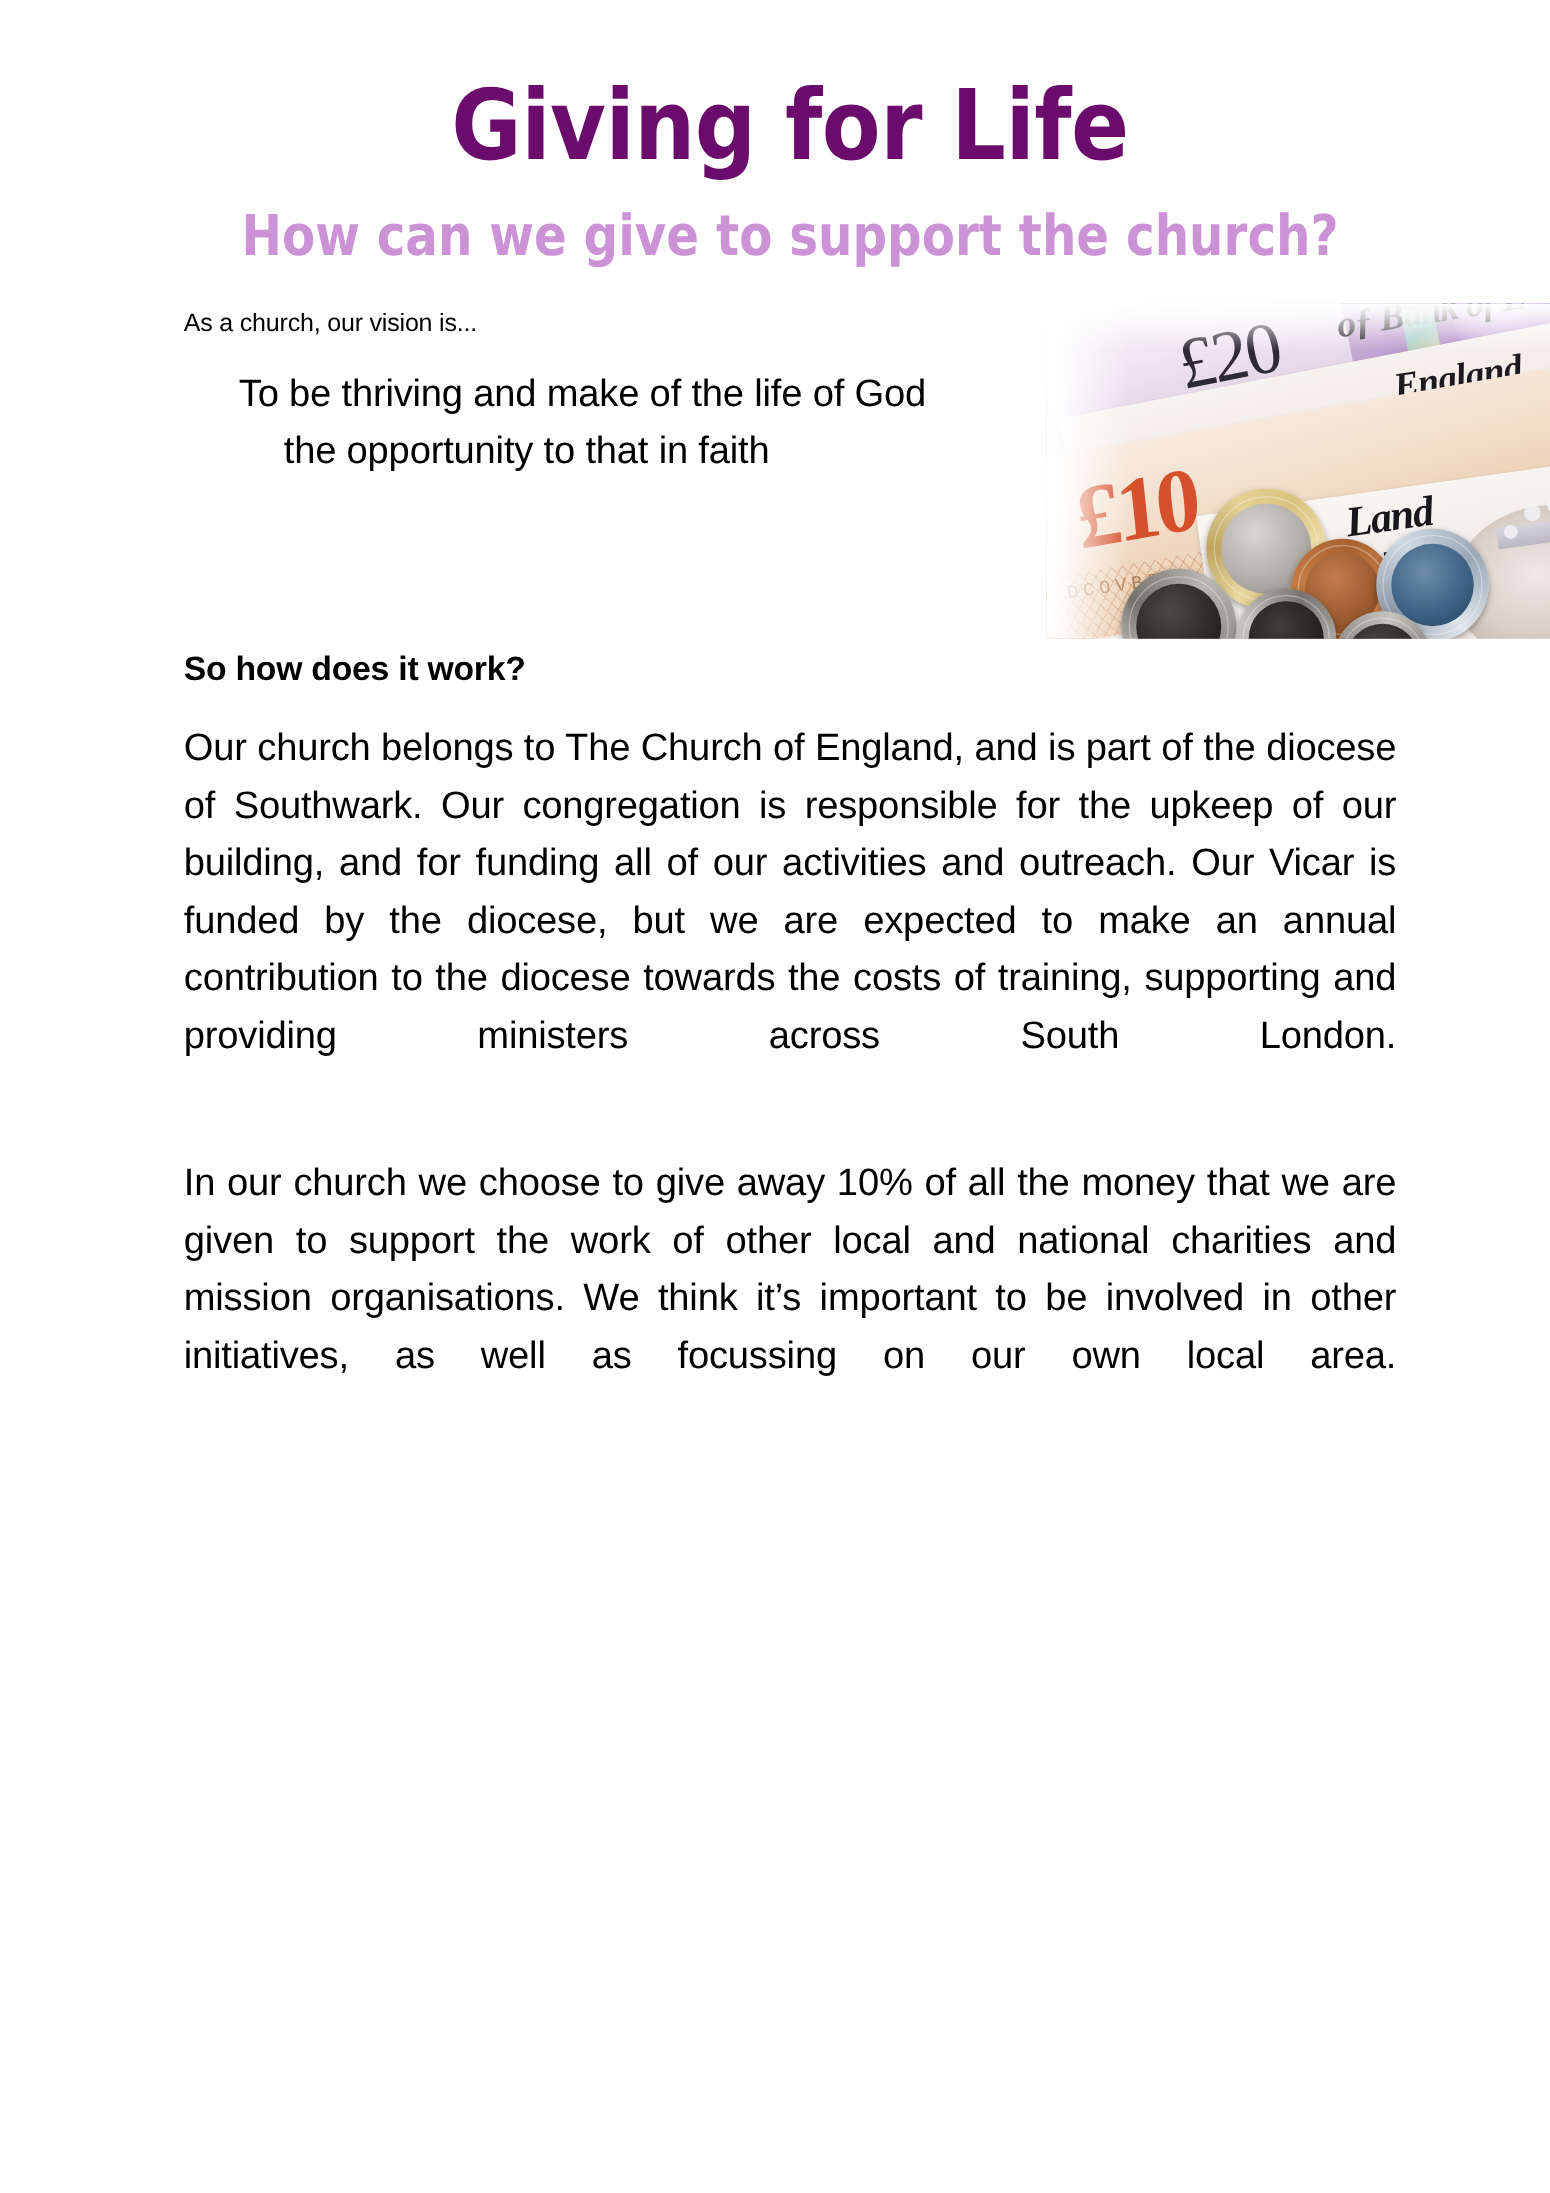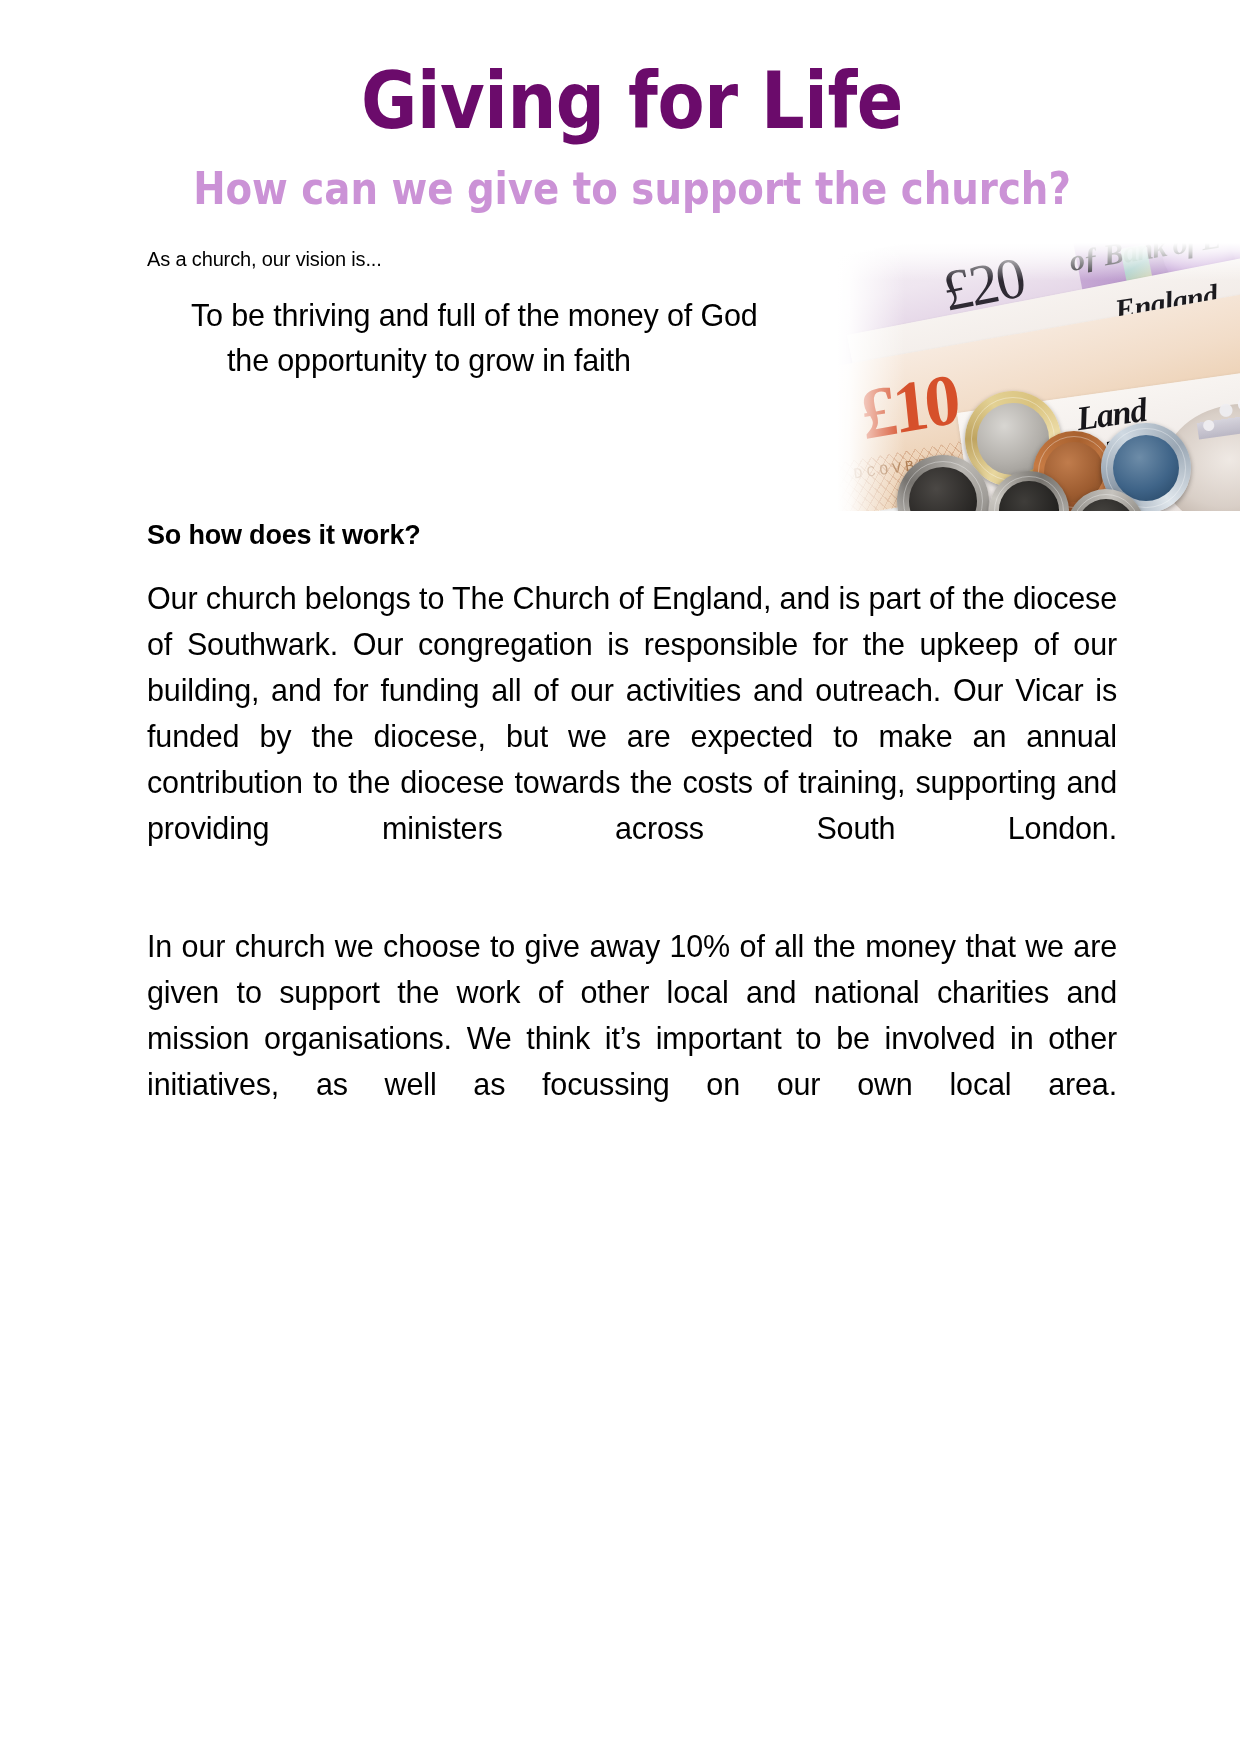--- a/index.html
+++ b/index.html
@@ -347,22 +347,22 @@
   <h2 class="subtitle">How can we give to support the church?</h2>
 
   <div class="content">
 
 
     <div class="vision-wrap">
 
       <p class="vision-intro">As a church, our vision is...</p>
 
       <ul class="vision-list">
-        <li><span>To be thriving and full of the money of God</span></li>
-        <li class="indent2"><span>the opportunity to grow in faith</span></li>
+        <li><span>To be thriving and make of the life of God</span></li>
+        <li class="indent2"><span>the opportunity to that in faith</span></li>
       </ul>
 
       <div class="money-photo">
         <div class="money-inner">
 
           <div class="note note20">
             <div class="purpleband"></div>
             <div class="queenhead"></div>
             <div class="queenhead2"></div>
             <div class="lbl20">£20</div>

